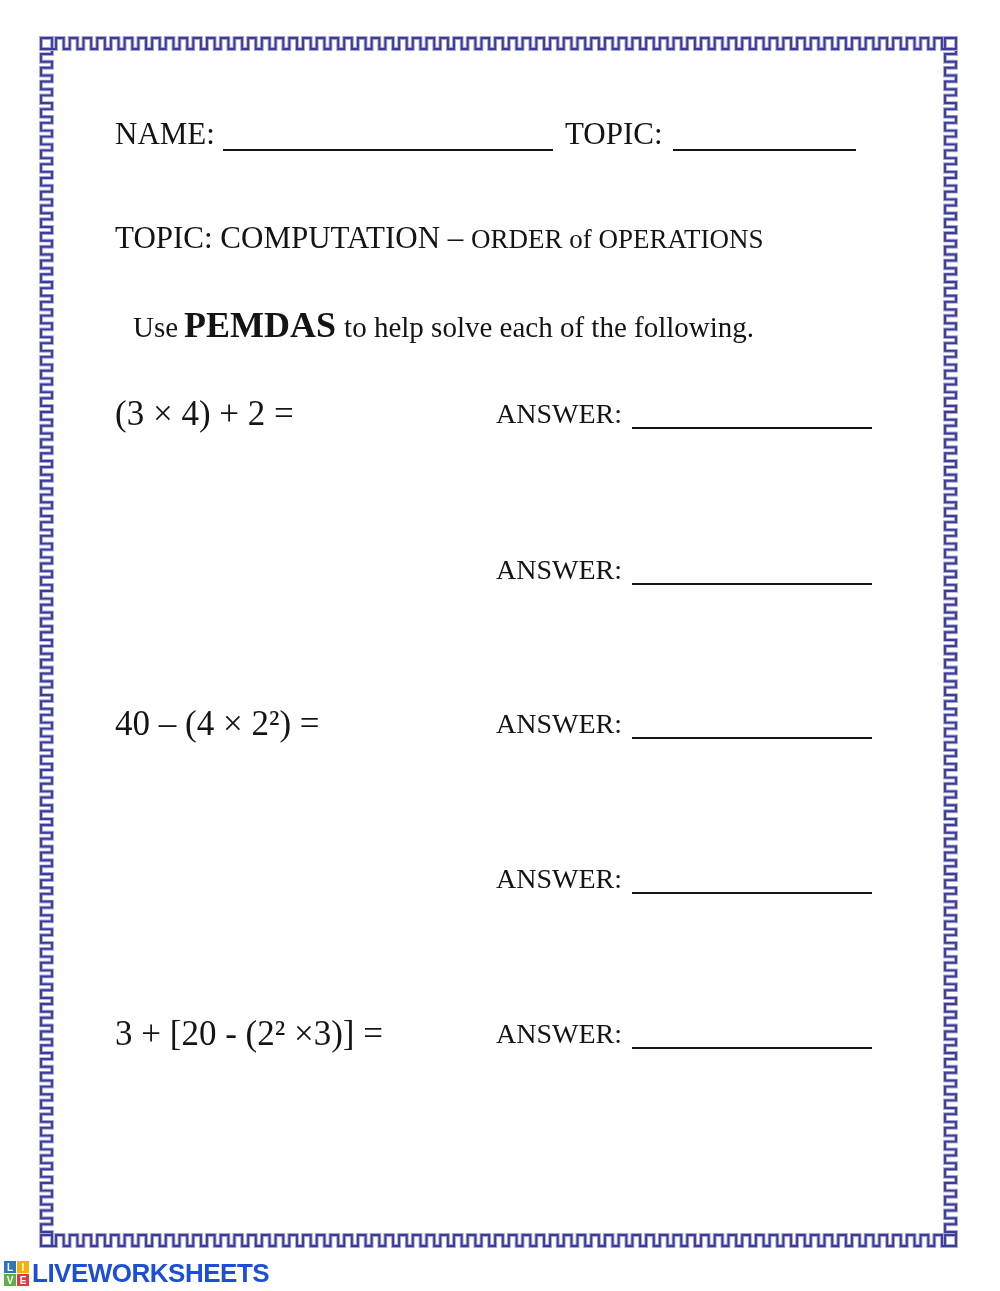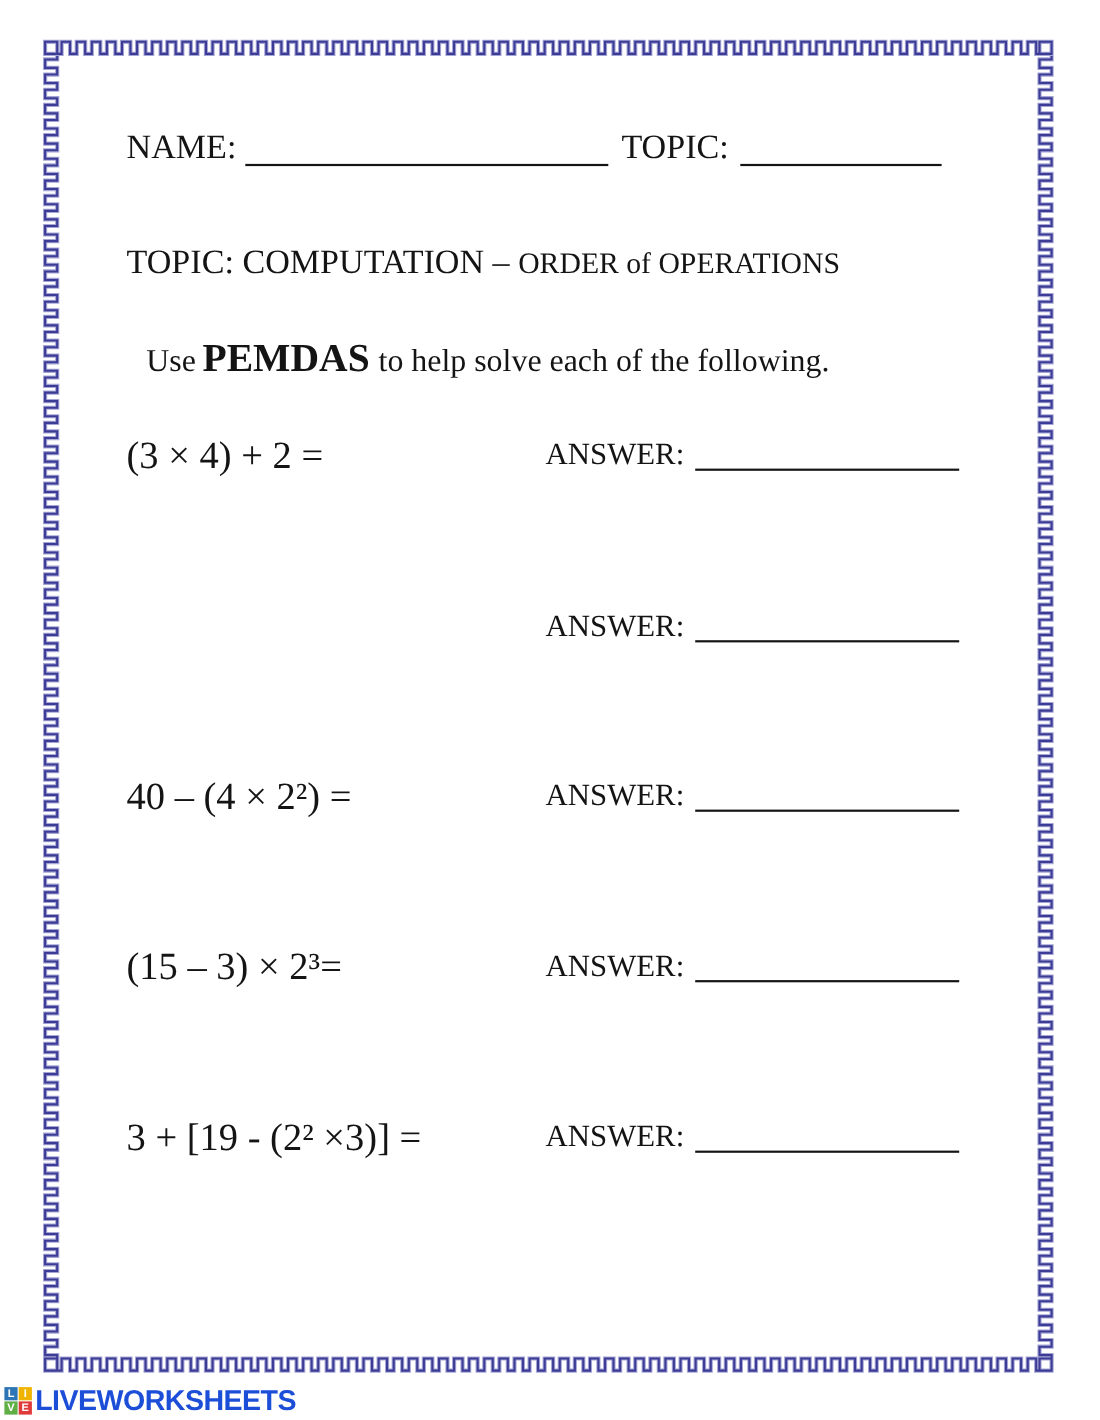--- a/index.html
+++ b/index.html
@@ -100,28 +100,27 @@
   </div>
 
   <div class="problem p3">
     <span class="expr">40 – (4 × 2²) =</span>
     <span class="ans">
       <span>ANSWER:</span><span class="blank ans-blank"></span>
     </span>
   </div>
 
   <div class="problem p4">
-    <span class="expr">(15 – 3) × 2³=</span>
     <span class="ans">
       <span>ANSWER:</span><span class="blank ans-blank"></span>
     </span>
   </div>
 
   <div class="problem p5">
-    <span class="expr">3 + [19 - (2² ×3)] =</span>
+    <span class="expr">3 + [20 - (2² ×3)] =</span>
     <span class="ans">
       <span>ANSWER:</span><span class="blank ans-blank"></span>
     </span>
   </div>
 
   <div class="logo">
     <span class="logo-grid">
       <span class="tile" style="background: rgb(46, 117, 182);">L</span>
       <span class="tile" style="background: rgb(240, 180, 0);">I</span>
       <span class="tile" style="background: rgb(95, 175, 70);">V</span>

